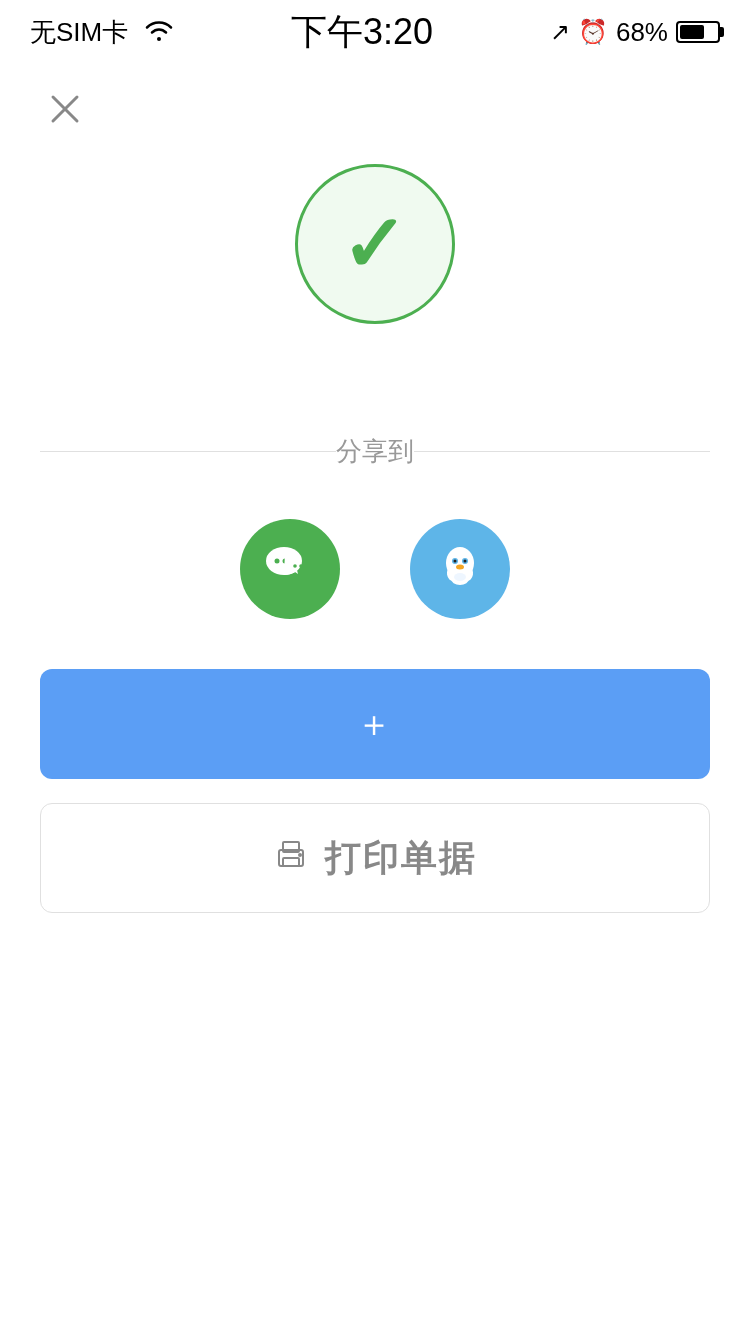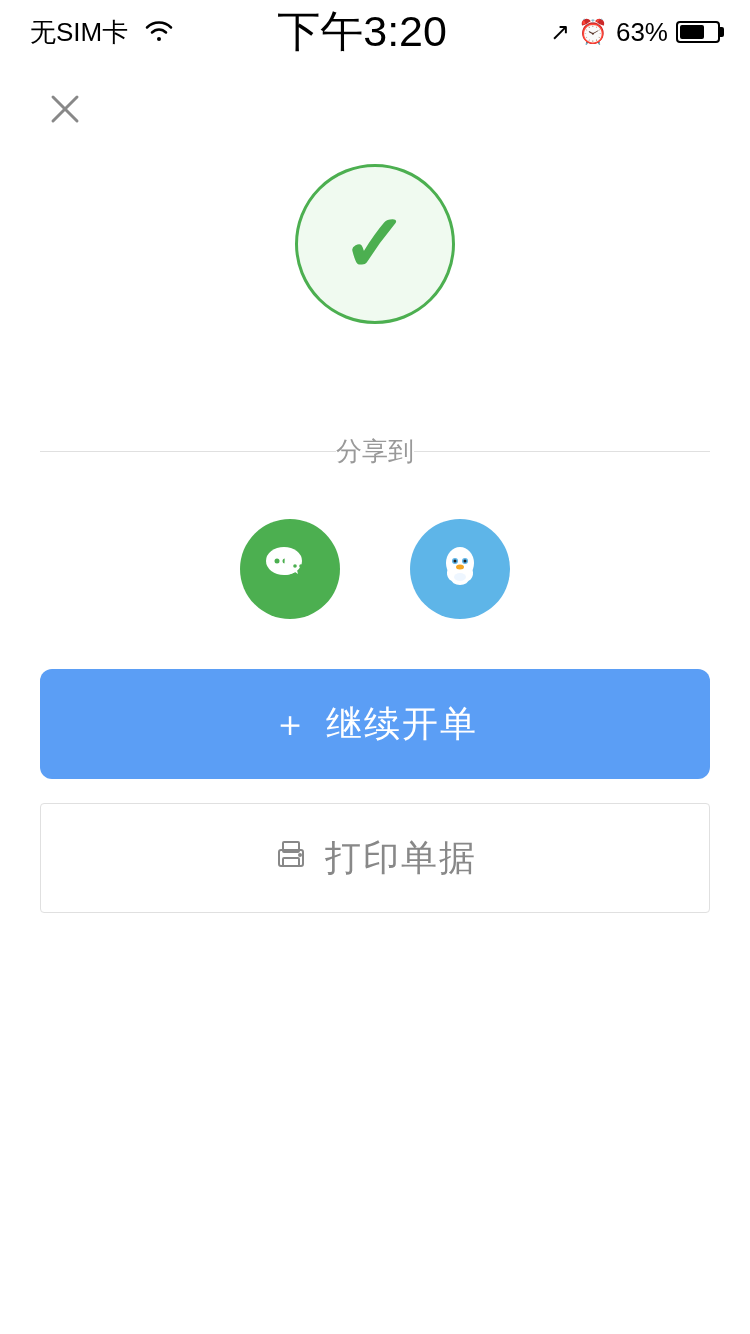--- a/index.html
+++ b/index.html
@@ -31,21 +31,21 @@
     .status-left {
       display: flex;
       align-items: center;
       gap: 16px;
       font-size: 26px;
       color: #000;
       font-weight: 500;
     }
 
     .status-center {
-      font-size: 43px;
+      font-size: 36px;
       font-weight: 500;
       color: #000;
     }
 
     .status-right {
       display: flex;
       align-items: center;
       gap: 8px;
       font-size: 26px;
       color: #000;
@@ -214,29 +214,30 @@
       gap: 16px;
       cursor: pointer;
       letter-spacing: 2px;
     }
 
     .btn-secondary {
       width: 100%;
       height: 110px;
       background: #ffffff;
       border: 1px solid #e0e0e0;
-      border-radius: 4px;
+      border-radius: 12px;
       color: #888888;
       font-size: 36px;
       display: flex;
       align-items: center;
       justify-content: center;
       gap: 16px;
       cursor: pointer;
       letter-spacing: 2px;
+      font-weight: bold;
     }
 
     .btn-icon {
       font-size: 36px;
     }
   </style>
 </head>
 <body>
 
 <div class="status-bar">
@@ -247,21 +248,21 @@
         <path d="M15 18a2 2 0 1 1 0 4 2 2 0 0 1 0-4z" fill="#000"></path>
         <path d="M8 13.5C9.9 11.6 12.3 10.5 15 10.5s5.1 1.1 7 3" stroke="#000" stroke-width="2.5" stroke-linecap="round" fill="none"></path>
         <path d="M3 8.5C6.2 5.3 10.4 3.5 15 3.5s8.8 1.8 12 5" stroke="#000" stroke-width="2.5" stroke-linecap="round" fill="none"></path>
       </svg>
     </span>
   </div>
   <div class="status-center">下午3:20</div>
   <div class="status-right">
     <span style="font-size:24px;">↗</span>
     <span style="font-size:24px;">⏰</span>
-    <span style="font-size:26px;">63%</span>
+    <span style="font-size:26px;">68%</span>
     <div class="battery-icon">
       <div class="battery-fill"></div>
     </div>
   </div>
 </div>
 
 <div class="main-content">
 
   <div class="close-btn">
     <svg class="close-icon-svg" viewBox="0 0 36 36" fill="none">
@@ -316,21 +317,20 @@
 
           <ellipse cx="30" cy="38" rx="6" ry="4" fill="#ddeeff" fill-opacity="0.5"></ellipse>
         </svg>
       </button>
     </div>
   </div>
 
   <div class="action-buttons">
     <button class="btn-primary">
       <span class="btn-icon">＋</span>
-      <span>继续开单</span>
     </button>
     <button class="btn-secondary">
       <span class="btn-icon">
         <svg width="36" height="36" viewBox="0 0 36 36" fill="none">
           <rect x="6" y="14" width="24" height="16" rx="2" stroke="#888" stroke-width="2" fill="none"></rect>
           <rect x="10" y="6" width="16" height="10" rx="1" stroke="#888" stroke-width="2" fill="none"></rect>
           <rect x="10" y="22" width="16" height="8" rx="1" stroke="#888" stroke-width="2" fill="none"></rect>
           <circle cx="27" cy="19" r="2" fill="#888"></circle>
         </svg>
       </span>

